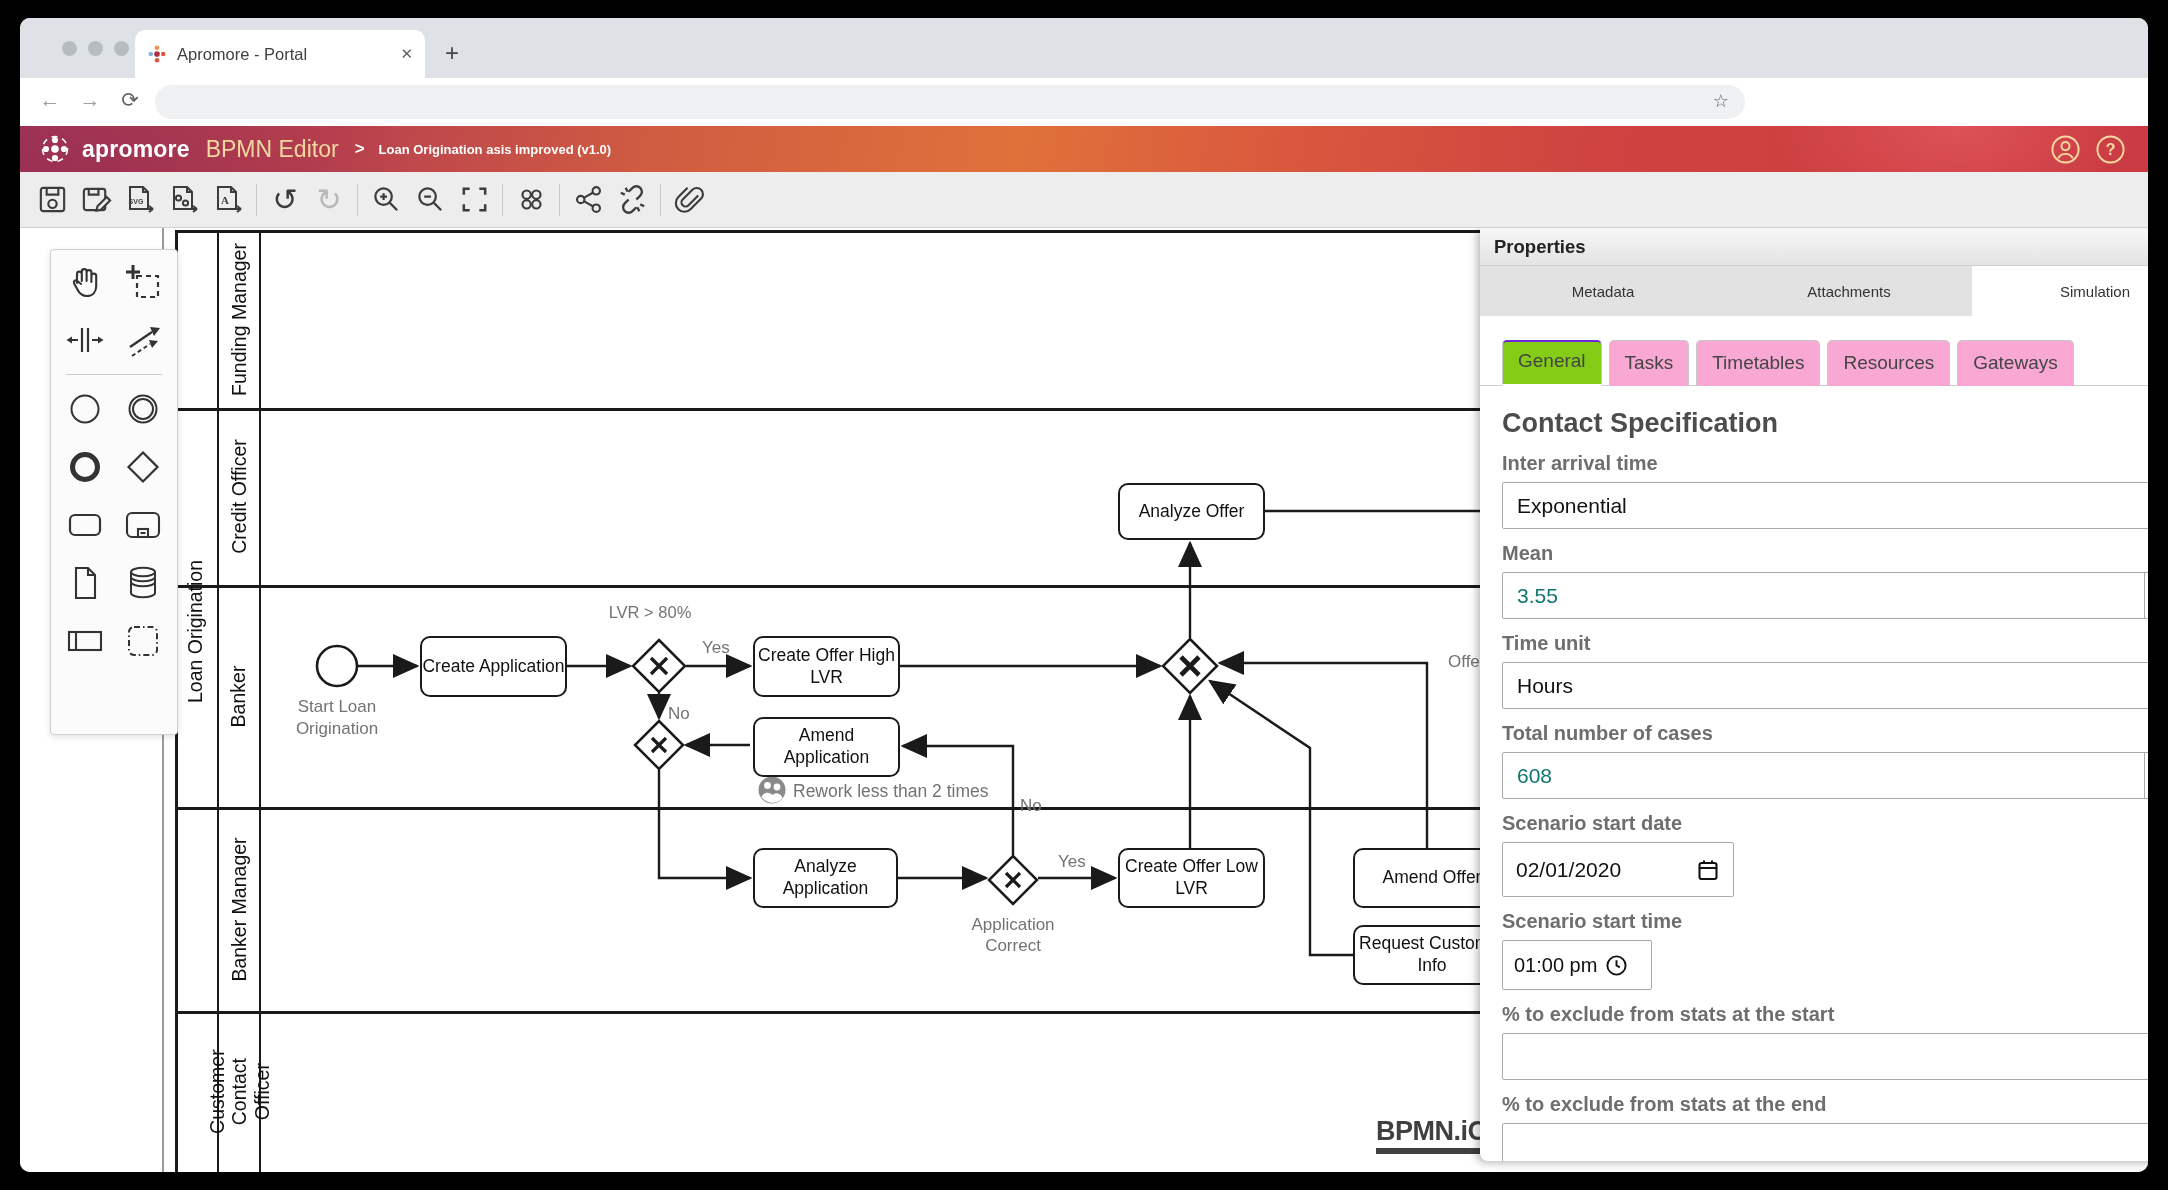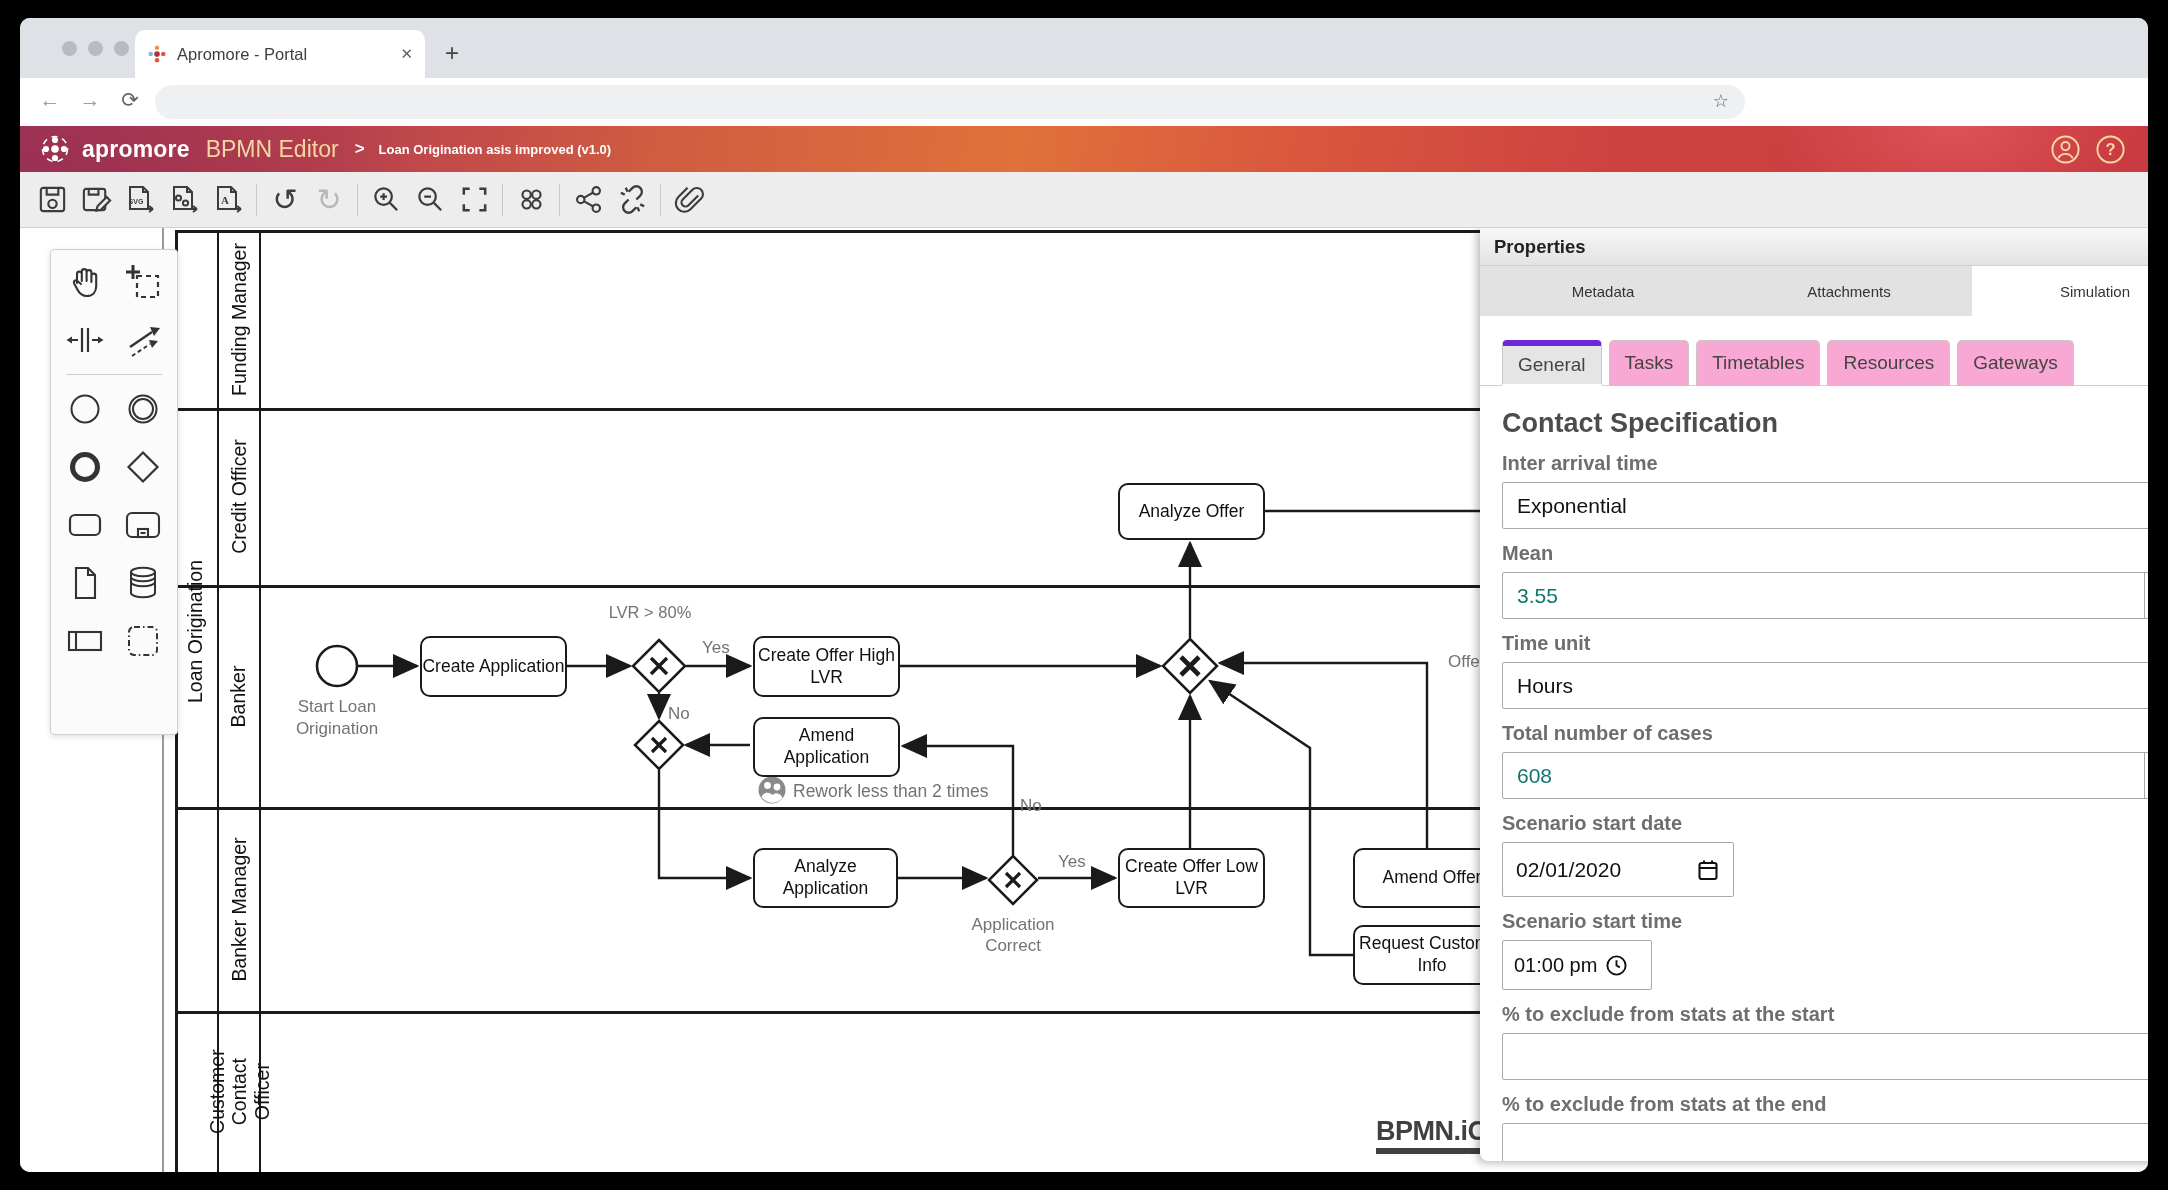--- a/index.html
+++ b/index.html
@@ -73,21 +73,21 @@
                 background:linear-gradient(#fdfdfd,#e8e8e8);font-size:14px;color:#333;
                 display:flex;align-items:center;justify-content:center;}
   .ptabs{height:50px;background:#e2e2e2;display:flex;}
   .ptab{flex:1;display:flex;align-items:center;justify-content:center;font-size:15px;color:#333;}
   .ptab.active{background:#fff;}
   .subtabs{height:70px;border-bottom:1px solid #cfcfcf;display:flex;align-items:flex-end;
            padding-left:22px;box-sizing:border-box;background:#fff;position:relative;}
   .stab{height:46px;line-height:44px;padding:0 15px;border:1px solid #c8c8c8;border-bottom:none;
         border-radius:5px 5px 0 0;margin-right:7px;font-size:19px;color:#444;background:#f9a8d4;
         box-sizing:border-box;position:relative;top:1px;}
-  .stab.active{border-top:6px solid #6d28d9;background:#e5e5e5;line-height:38px;z-index:2;
+  .stab.active{border-top:2px solid #6d28d9;background:#84cc16;line-height:38px;z-index:2;
                border-bottom:2px solid #fff;}
   .props-body{padding:2px 30px 0 22px;}
   .sec-title{font-size:27px;font-weight:bold;color:#4c4c4c;margin:20px 0 2px;}
   .f-label{font-size:20px;font-weight:bold;color:#6e6e6e;margin:13px 0 7px;}
   .f-select{height:47px;border:1px solid #a9a9a9;border-radius:2px;background:#fff;display:flex;
             align-items:center;padding:0 14px;box-sizing:border-box;}
   .f-select .val{flex:1;font-size:21px;color:#111;}
   .f-group{display:flex;height:47px;border:1px solid #a9a9a9;border-radius:2px;box-sizing:border-box;}
   .f-input{flex:1;display:flex;align-items:center;padding:0 14px;font-size:21px;color:#0f766e;}
   .f-clear{width:42px;border-left:1px solid #a9a9a9;display:flex;align-items:center;justify-content:center;

